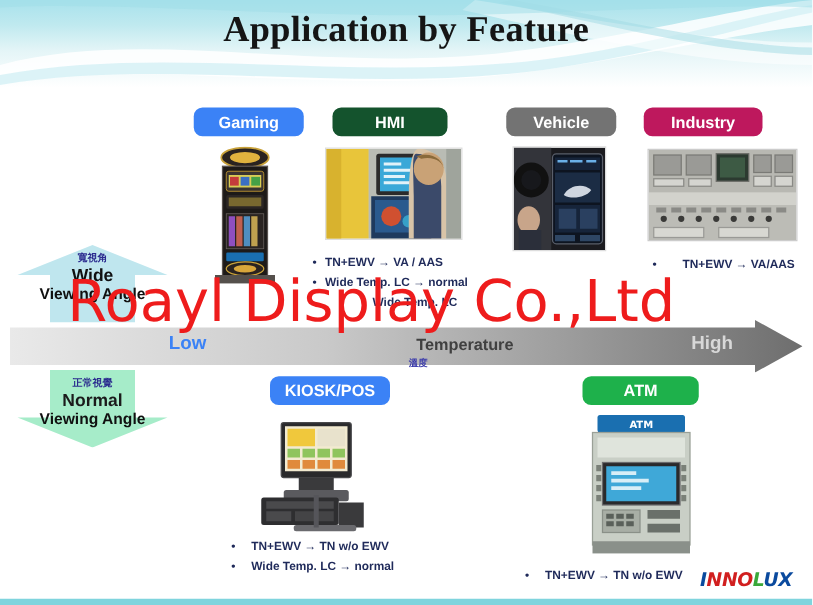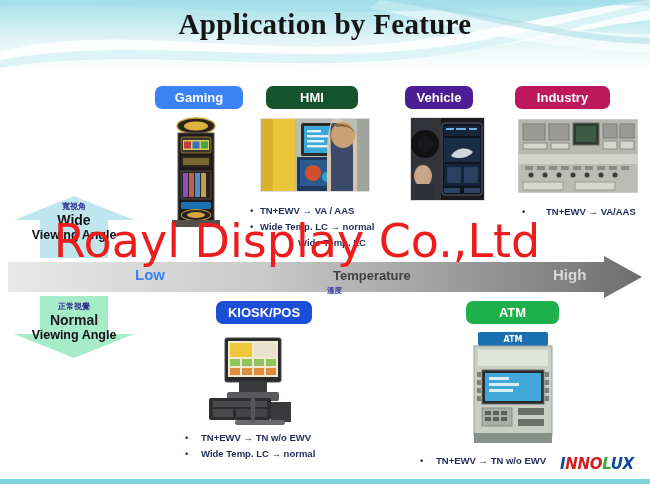--- a/index.html
+++ b/index.html
@@ -41,23 +41,23 @@
     border-radius: 7px;
     color: #ffffff;
     font-size: 13px;
     font-weight: bold;
     text-align: center;
     line-height: 23px;
     height: 23px;
   }
   #pill-gaming   { left:155px; top:86px;  width: 88px; background:#3b82f6; }
   #pill-hmi      { left:266px; top:86px;  width: 92px; background:#14532d; }
-  #pill-vehicle  { left:405px; top:86px;  width: 68px; background:#4c1d95;text-align:center; }
+  #pill-vehicle  { left:405px; top:86px;  width: 88px; background:#737373;text-align:center; }
   #pill-industry { left:515px; top:86px;  width: 95px; background:#be185d; }
-  #pill-kiosk    { left:216px; top:301px; width: 96px; background:#1d4ed8; }
+  #pill-kiosk    { left:216px; top:301px; width: 96px; background:#3b82f6; }
   #pill-atm      { left:466px; top:301px; width: 93px; background:#1eb14b; }
 
   
   .photo { position: absolute; overflow: hidden; }
 
   
   #photo-slot { left:170px; top:117px; width:52px; height:110px; }
   
   #photo-hmi { left:260px; top:118px; width:108px; height:72px; border:1px solid #ddd; }
   

